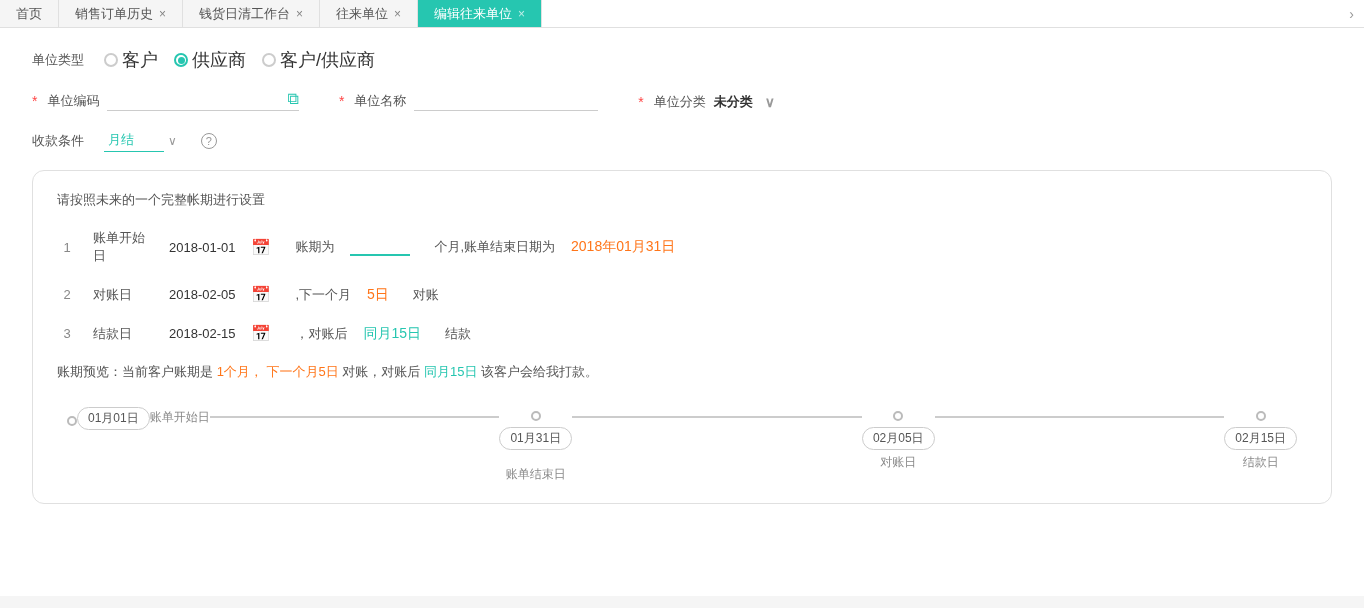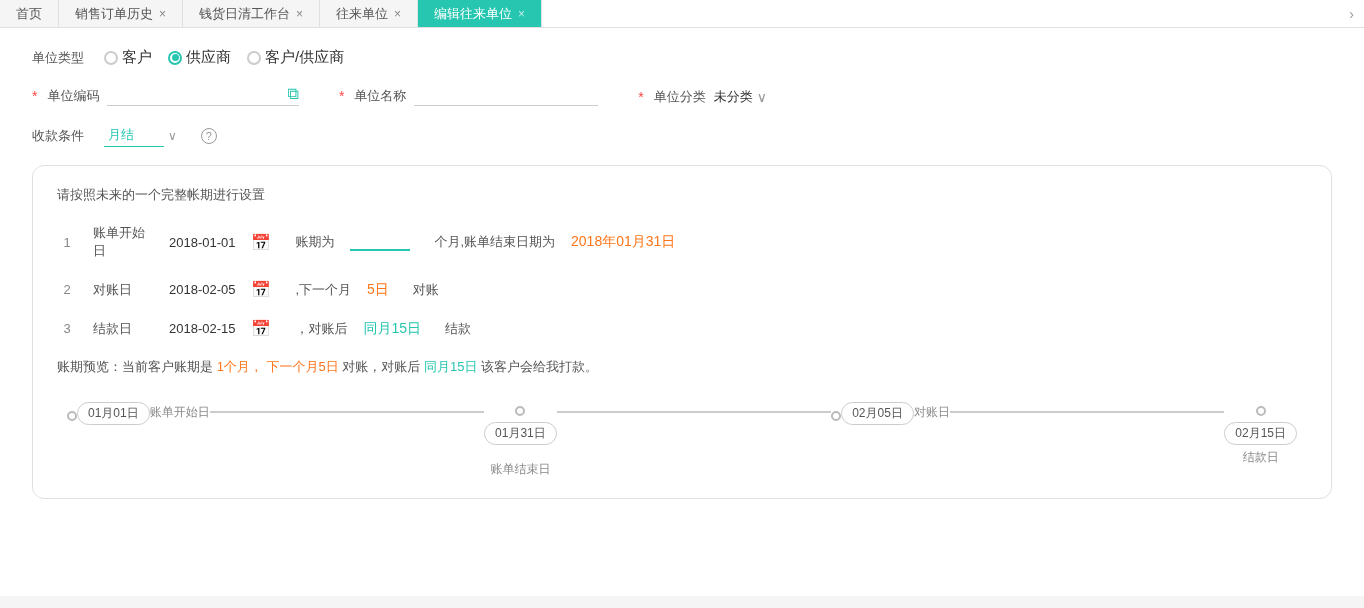--- a/index.html
+++ b/index.html
@@ -71,21 +71,21 @@
     .radio-group {
       display: flex;
       align-items: center;
       gap: 16px;
     }
     .radio-item {
       display: flex;
       align-items: center;
       gap: 4px;
       cursor: pointer;
-      font-size: 15px;
+      font-size: 18px;
     }
     .radio-circle {
       width: 14px;
       height: 14px;
       border-radius: 50%;
       border: 2px solid #ccc;
       display: flex;
       align-items: center;
       justify-content: center;
     }
@@ -217,21 +217,22 @@
       border-bottom: 1px solid #ccc;
       outline: none;
       padding: 2px 4px;
       font-size: 13px;
       color: #333;
       min-width: 160px;
     }
     .select-dropdown {
       display: flex;
       align-items: center;
-      gap: 4px;
+      gap: 12px;
+      font-weight: bold;
     }
     .select-val {
       font-size: 13px;
       color: #333;
     }
     .select-arrow {
       color: #999;
       font-size: 14px;
       cursor: pointer;
     }
@@ -371,21 +372,21 @@
         <div style="border:1px solid #ccc;border-radius:12px;padding:2px 10px;font-size:12px;color:#555;margin-top:6px;white-space:nowrap;">01月01日</div>
         <div style="font-size:12px;color:#888;margin-top:4px;white-space:nowrap;">账单开始日</div>
       </div>
       <div style="flex:1;height:2px;background:#ccc;margin-top:15px;"></div>
       <div style="display:flex;flex-direction:column;align-items:center;">
         <div style="width:10px;height:10px;border-radius:50%;border:2px solid #bbb;background:#fff;margin-top:10px;"></div>
         <div style="border:1px solid #ccc;border-radius:12px;padding:2px 10px;font-size:12px;color:#555;margin-top:6px;white-space:nowrap;">01月31日</div>
         <div style="font-size:12px;color:#888;margin-top:16px;white-space:nowrap;">账单结束日</div>
       </div>
       <div style="flex:1;height:2px;background:#ccc;margin-top:15px;"></div>
-      <div style="display:flex;flex-direction:row;align-items:center;">
+      <div style="display:flex;flex-direction:column;align-items:center;">
         <div style="width:10px;height:10px;border-radius:50%;border:2px solid #bbb;background:#fff;margin-top:10px;"></div>
         <div style="border:1px solid #ccc;border-radius:12px;padding:2px 10px;font-size:12px;color:#555;margin-top:6px;white-space:nowrap;">02月05日</div>
         <div style="font-size:12px;color:#888;margin-top:4px;white-space:nowrap;">对账日</div>
       </div>
       <div style="flex:1;height:2px;background:#ccc;margin-top:15px;"></div>
       <div style="display:flex;flex-direction:column;align-items:center;">
         <div style="width:10px;height:10px;border-radius:50%;border:2px solid #bbb;background:#fff;margin-top:10px;"></div>
         <div style="border:1px solid #ccc;border-radius:12px;padding:2px 10px;font-size:12px;color:#555;margin-top:6px;white-space:nowrap;">02月15日</div>
         <div style="font-size:12px;color:#888;margin-top:4px;white-space:nowrap;">结款日</div>
       </div>

